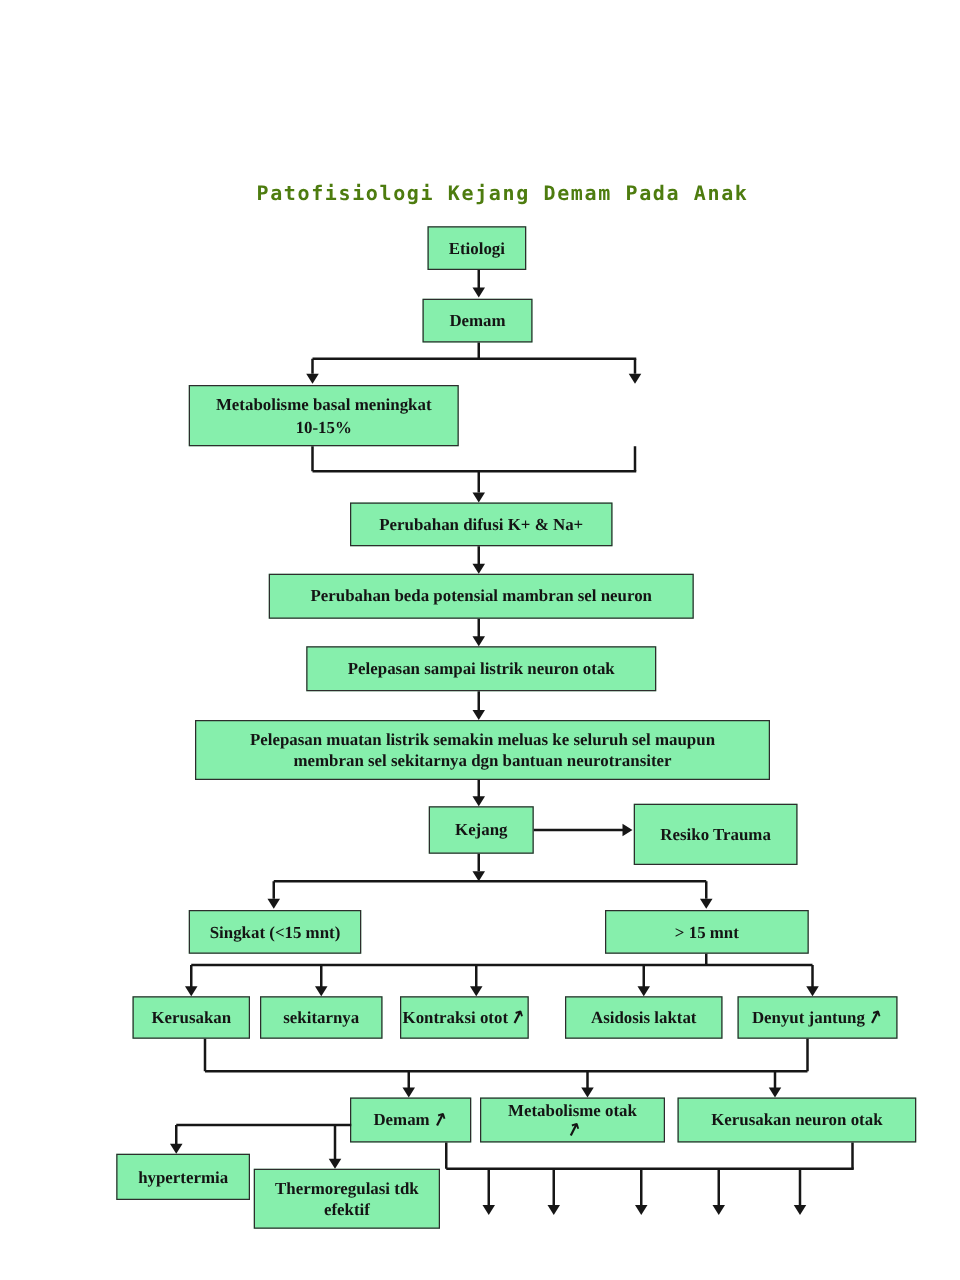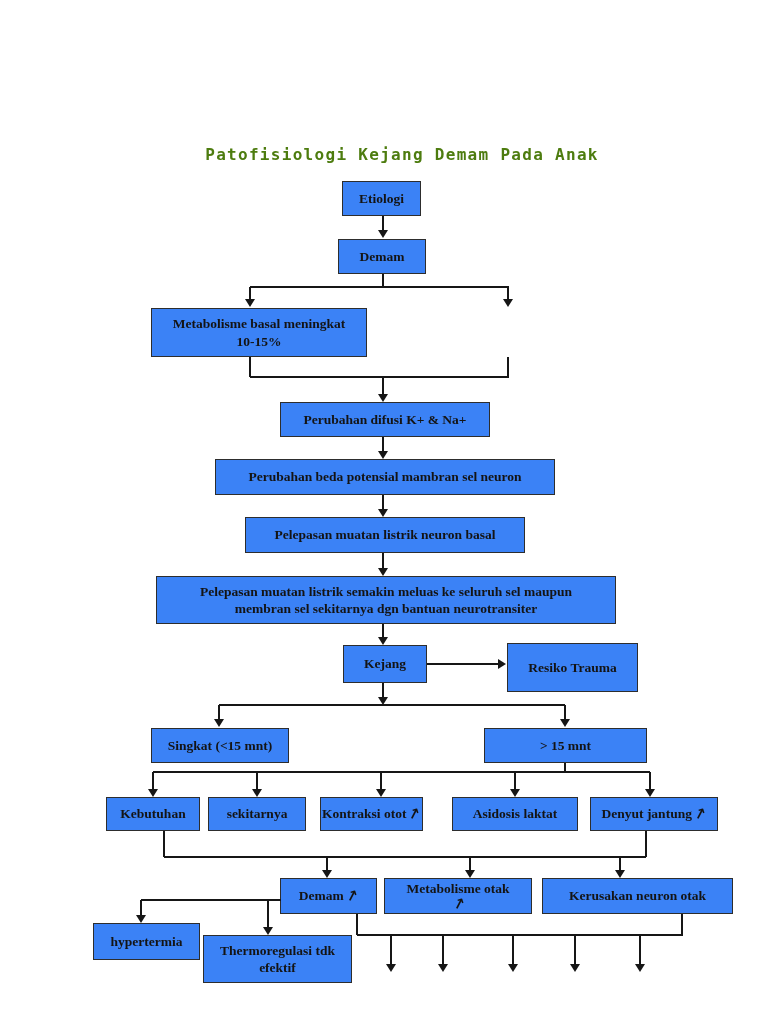--- a/index.html
+++ b/index.html
@@ -1,21 +1,21 @@
 <!DOCTYPE html>
 <html><head>
 <meta charset="utf-8">
 <style>
   html,body{margin:0;padding:0;background:#ffffff;}
   #page{position:relative;width:768px;height:1024px;background:#ffffff;overflow:hidden;
         font-family:"Liberation Serif",serif;color:#111111;}
   #title{position:absolute;left:112px;top:145px;width:580px;text-align:center;
          font-family:"DejaVu Sans Mono","Liberation Mono",monospace;font-weight:bold;
          font-size:16px;letter-spacing:1.3px;color:#4d7c0f;white-space:nowrap;}
-  .node{position:absolute;border:1.6px solid #2d2d2d;background:#3b82f6;box-sizing:border-box;
+  .node{position:absolute;border:1.6px solid #2d2d2d;background:#86efac;box-sizing:border-box;
         display:flex;align-items:center;justify-content:center;text-align:center;
         font-weight:bold;font-size:13.5px;line-height:1.28;color:#141414;padding:2px 4px;}
   .txt{width:100%;}
   .ln{display:block;white-space:nowrap;}
   .lbl{white-space:nowrap;}
   .left-align .txt{text-align:left;padding-left:6px;}
   .tr{display:inline-block;font-family:"DejaVu Sans",sans-serif;font-weight:600;font-size:15px;
       transform:rotate(-18deg);margin-left:2px;line-height:1;vertical-align:-1px;}
   .line{position:absolute;background:#161616;}
   .line.v{width:1.5px;}
@@ -73,21 +73,21 @@
 
   <div class="node" id="n-difusi">
     <span class="lbl">Perubahan difusi K+ &amp; Na+</span>
   </div>
 
   <div class="node" id="n-potensial">
     <span class="lbl">Perubahan beda potensial mambran sel neuron</span>
   </div>
 
   <div class="node" id="n-pelepasan1">
-    <span class="lbl">Pelepasan muatan listrik neuron basal</span>
+    <span class="lbl">Pelepasan sampai listrik neuron otak</span>
   </div>
 
   <div class="node" id="n-pelepasan2">
     <div class="txt">
       <span class="ln">Pelepasan muatan listrik semakin meluas ke seluruh sel maupun</span>
       <span class="ln">membran sel sekitarnya dgn bantuan neurotransiter</span>
     </div>
   </div>
 
   <div class="node" id="n-kejang">
@@ -100,21 +100,21 @@
 
   <div class="node" id="n-singkat">
     <span class="lbl">Singkat (&lt;15 mnt)</span>
   </div>
 
   <div class="node" id="n-lama">
     <span class="lbl">&gt; 15 mnt</span>
   </div>
 
   <div class="node" id="n-hipoksemia">
-    <span class="lbl">Kebutuhan</span>
+    <span class="lbl">Kerusakan</span>
   </div>
 
   <div class="node" id="n-hiperkapnia">
     <span class="lbl">sekitarnya</span>
   </div>
 
   <div class="node" id="n-kontraksi">
     <span class="lbl">Kontraksi otot</span>
     <span class="tr">↗</span>
   </div>

